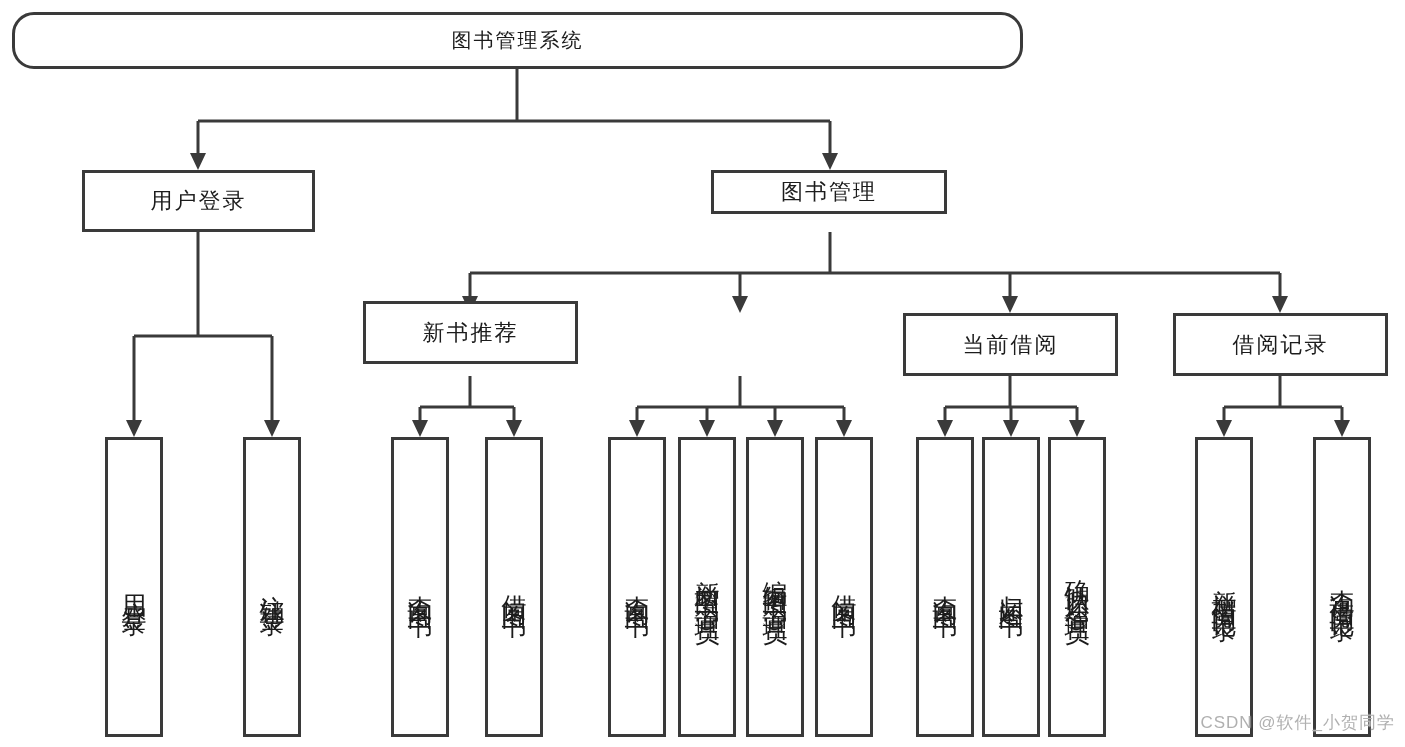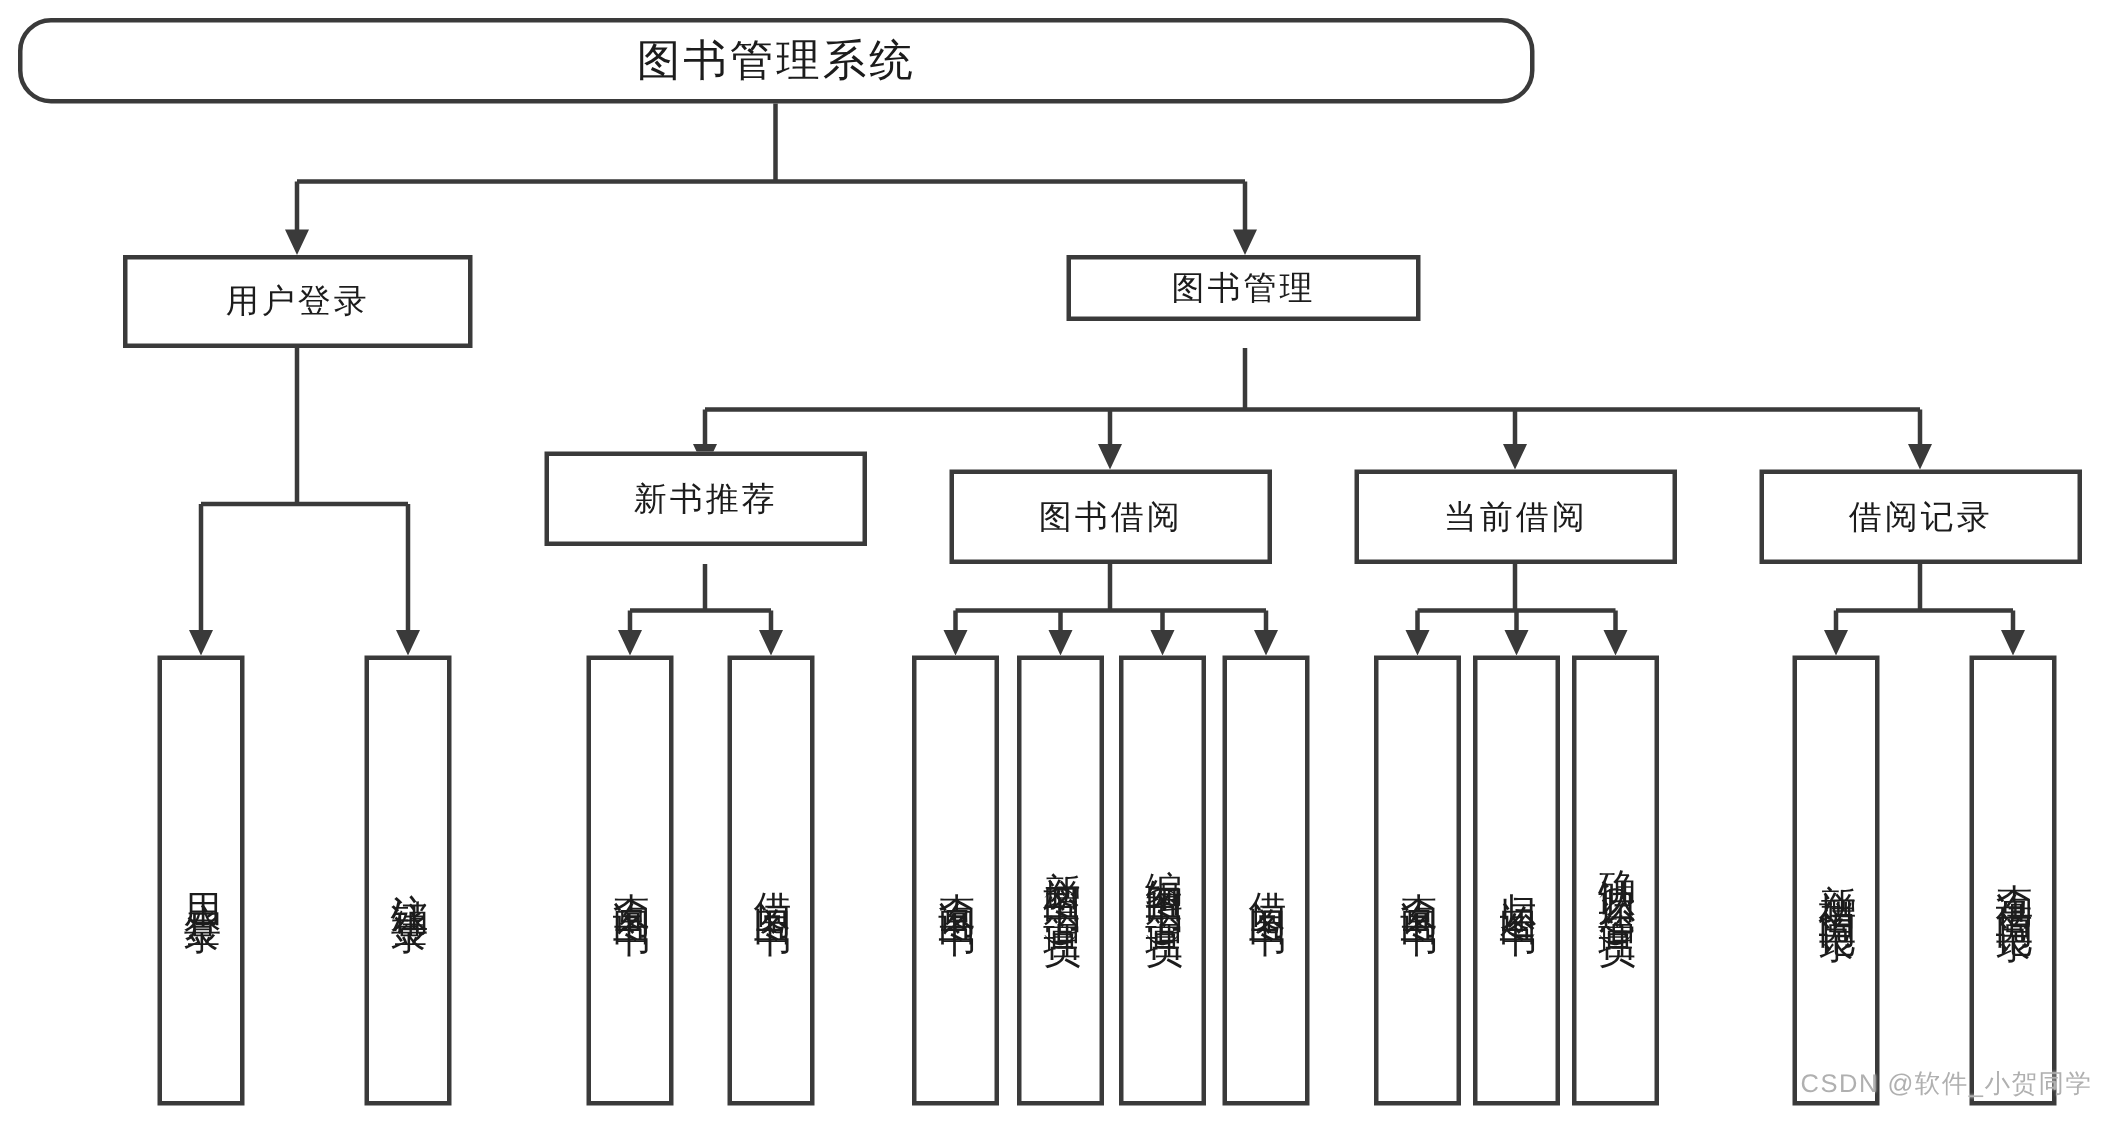--- a/index.html
+++ b/index.html
@@ -42,21 +42,21 @@
     border: 3px solid var(--line);
     background: var(--box-background);
     display: flex;
     align-items: center;
     justify-content: center;
     color: var(--text);
     font-size: 22px;
     letter-spacing: 2px;
     z-index: 2;
   }
-  .hbox.root { font-size: 29px; border-radius: 22px; }
+  .hbox.root { font-size: 20px; border-radius: 22px; }
   .vbox {
     position: absolute;
     border: 3px solid var(--line);
     background: var(--box-background);
     display: flex;
     align-items: center;
     justify-content: center;
     color: var(--text);
     z-index: 2;
   }
@@ -114,21 +114,20 @@
       <path class="fill" d="M1216 420 H1232 L1224 437 Z M1334 420 H1350 L1342 437 Z"></path>
     </g>
   </svg>
 
   <div class="hbox root" style="left:12px; top:12px; width:1011px; height:57px;">图书管理系统</div>
 
   <div class="hbox" style="left:82px; top:170px; width:233px; height:62px;">用户登录</div>
   <div class="hbox" style="left:711px; top:170px; width:236px; height:44px;">图书管理</div>
 
   <div class="hbox" style="left:363px; top:301px; width:215px; height:63px;">新书推荐</div>
-  <div class="hbox" style="left:633px; top:313px; width:215px; height:63px;">图书借阅</div>
   <div class="hbox" style="left:1173px; top:313px; width:215px; height:63px;">借阅记录</div>
   <div class="hbox" style="left:903px; top:313px; width:215px; height:63px;">当前借阅</div>
 
   <div class="vbox" style="left:105px; top:437px; width:58px; height:300px;">
     <span class="vtext">用户登录</span>
   </div>
   <div class="vbox" style="left:243px; top:437px; width:58px; height:300px;">
     <span class="vtext">注销登录</span>
   </div>
 

